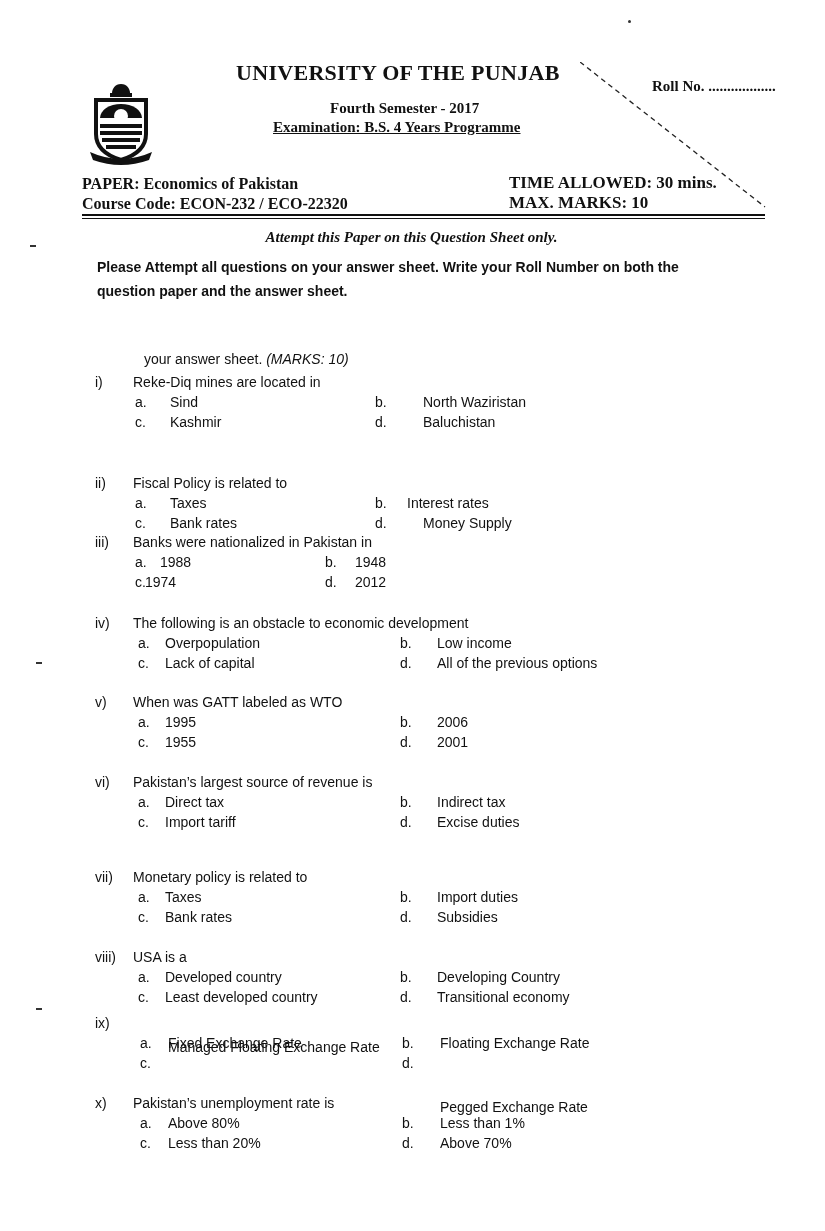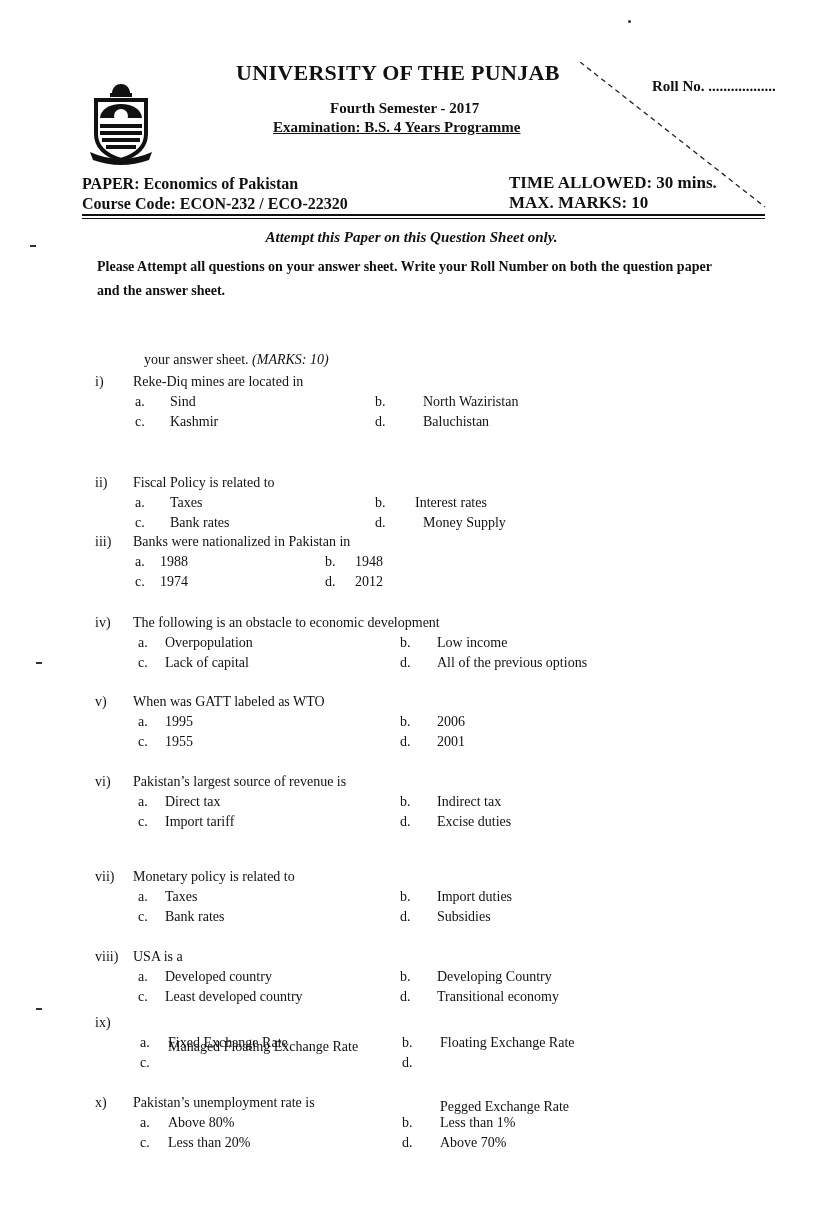--- a/index.html
+++ b/index.html
@@ -1,18 +1,18 @@
 <!DOCTYPE html>
 <html><head>
 <meta charset="utf-8">
 <style>
   html, body { margin:0; padding:0; background:#ffffff; }
   body { width:825px; height:1231px; position:relative; overflow:hidden; color:#111; }
   .serif { font-family: "Liberation Serif", "DejaVu Serif", serif; }
-  .sans { font-family: Liberation Serif, serif; }
+  .sans { font-family: Liberation Sans, sans-serif; }
   .abs { position:absolute; }
   #title { left:236px; top:60px; font-size:22px; font-weight:bold; letter-spacing:0.3px; white-space:nowrap; }
   #semester { left:330px; top:100px; font-size:15px; font-weight:bold; white-space:nowrap; }
   #exam { left:273px; top:119px; font-size:15px; font-weight:bold; text-decoration:underline; white-space:nowrap; }
   #roll { left:652px; top:78px; font-size:15px; font-weight:bold; white-space:nowrap; }
   #logo { left:86px; top:80px; width:70px; height:86px; }
   #paper { left:82px; top:175px; font-size:16px; font-weight:bold; white-space:nowrap; }
   #course { left:82px; top:195px; font-size:16px; font-weight:bold; white-space:nowrap; }
   #time { left:509px; top:173px; font-size:17px; font-weight:bold; white-space:nowrap; }
   #marks { left:509px; top:193px; font-size:17px; font-weight:bold; white-space:nowrap; }
@@ -81,35 +81,35 @@
       <span class="opt" style="left: 75px; top: 40px;">Kashmir</span>
       <span class="opt" style="left: 280px; top: 40px;">d.</span>
       <span class="opt" style="left: 328px; top: 40px;">Baluchistan</span>
     </div>
     <div class="q sans" style="top: 454px; height: 64px; margin-top: 21px;">
       <span class="num">ii)</span>
       <span class="stem">Fiscal Policy is related to</span>
       <span class="opt" style="left: 40px; top: 20px;">a.</span>
       <span class="opt" style="left: 75px; top: 20px;">Taxes</span>
       <span class="opt" style="left: 280px; top: 20px;">b.</span>
-      <span class="opt" style="left: 320px; top: 20px;">Interest rates</span>
+      <span class="opt" style="left: 312px; top: 20px;">Interest rates</span>
       <span class="opt" style="left: 40px; top: 40px;">c.</span>
       <span class="opt" style="left: 75px; top: 40px;">Bank rates</span>
       <span class="opt" style="left: 280px; top: 40px;">d.</span>
       <span class="opt" style="left: 328px; top: 40px;">Money Supply</span>
     </div>
     <div class="q sans" style="top: 534px; height: 64px;">
       <span class="num">iii)</span>
       <span class="stem">Banks were nationalized in Pakistan in</span>
       <span class="opt" style="left: 40px; top: 20px;">a.</span>
       <span class="opt" style="left: 65px; top: 20px;">1988</span>
       <span class="opt" style="left: 230px; top: 20px;">b.</span>
       <span class="opt" style="left: 260px; top: 20px;">1948</span>
       <span class="opt" style="left: 40px; top: 40px;">c.</span>
-      <span class="opt" style="left: 65px; top: 40px;">1974</span>
+      <span class="opt" style="left: 50px; top: 40px;">1974</span>
       <span class="opt" style="left: 230px; top: 40px;">d.</span>
       <span class="opt" style="left: 260px; top: 40px;">2012</span>
     </div>
     <div class="q sans" style="top: 615px; height: 64px;">
       <span class="num">iv)</span>
       <span class="stem">The following is an obstacle to economic development</span>
       <span class="opt" style="left: 43px; top: 20px;">a.</span>
       <span class="opt" style="left: 70px; top: 20px;">Overpopulation</span>
       <span class="opt" style="left: 305px; top: 20px;">b.</span>
       <span class="opt" style="left: 342px; top: 20px;">Low income</span>

